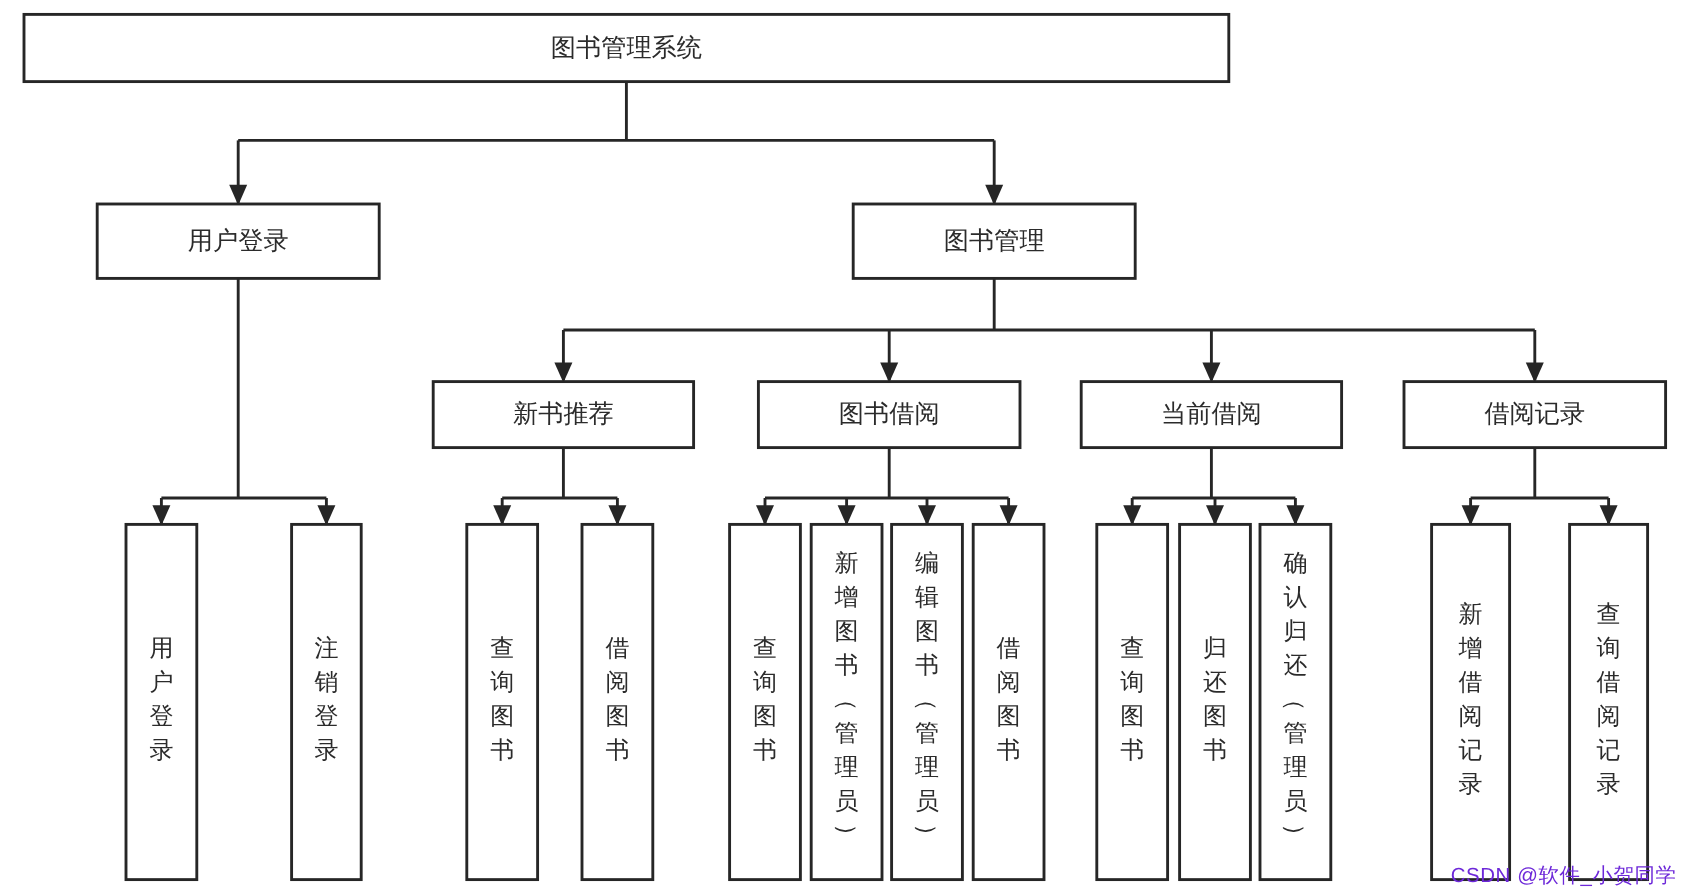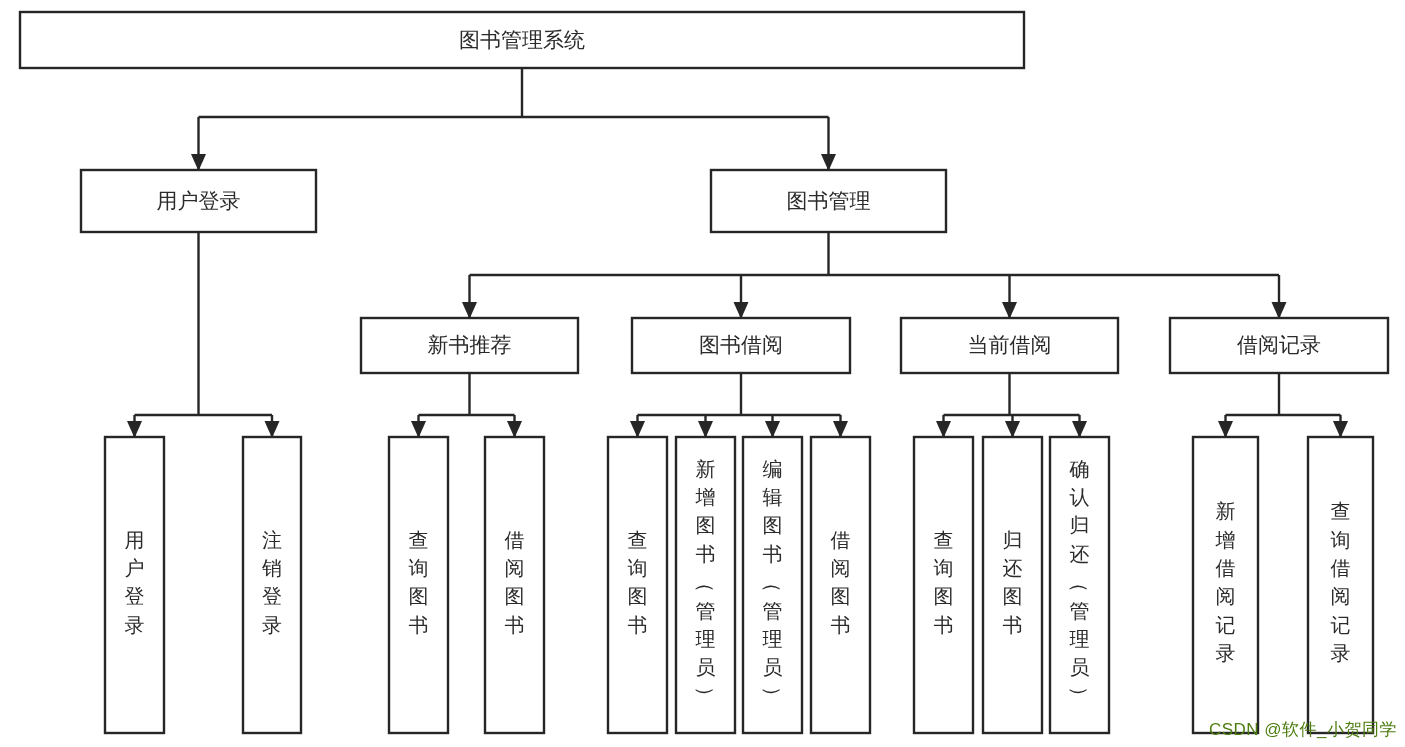--- a/index.html
+++ b/index.html
@@ -51,21 +51,21 @@
     stroke-linecap: butt;
   }
   .connector-arrow {
     fill: #262626;
     stroke: none;
   }
   .watermark-text {
     position: absolute;
     right: 8px;
     bottom: 6px;
-    color: #4d7c0f;
+    color: #6d28d9;
     font-size: 17px;
     font-family: "Liberation Sans", "DejaVu Sans", sans-serif;
     white-space: nowrap;
     pointer-events: none;
     letter-spacing: 0.5px;
   }
 </style>
 </head>
 <body>
 

